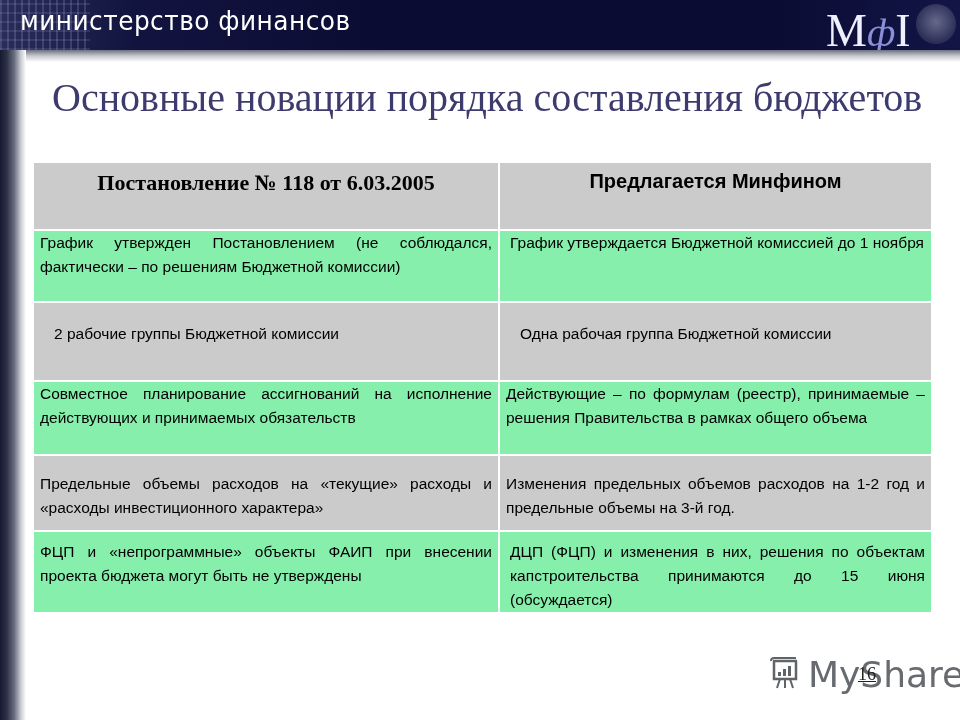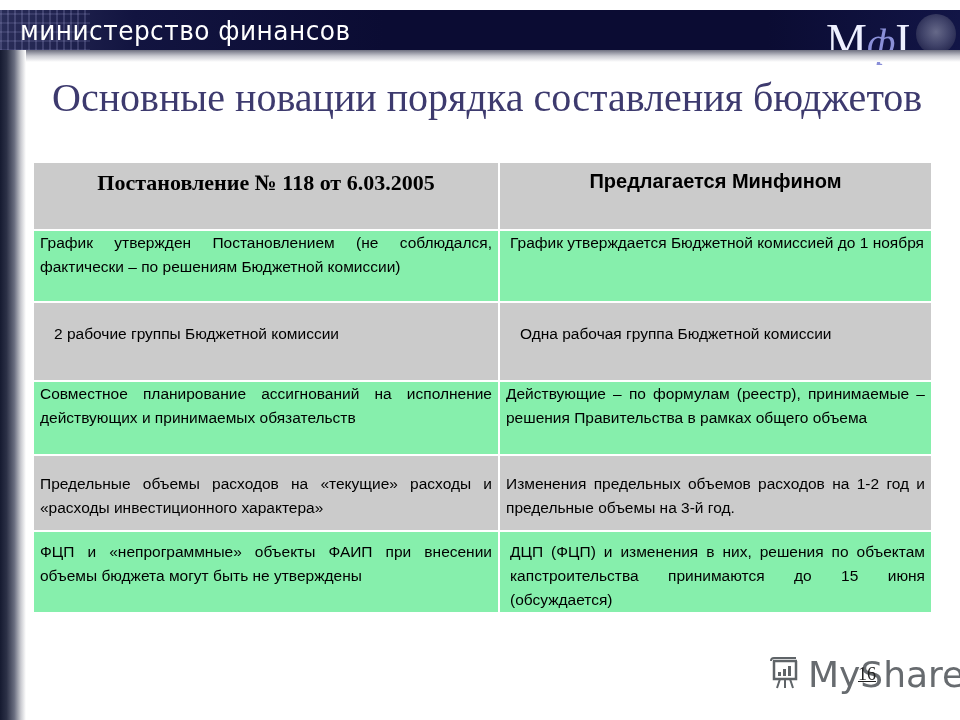--- a/index.html
+++ b/index.html
@@ -2,21 +2,21 @@
 <html><head>
 <meta charset="utf-8">
 <style>
   html, body { margin:0; padding:0; }
   body {
     width:960px; height:720px; position:relative; overflow:hidden;
     background:#ffffff;
     font-family:"Liberation Sans", sans-serif;
   }
   .topbar {
-    position:absolute; left:0; top:10px; width:960px; height:50px;
+    position:absolute; left:0; top:0; width:960px; height:50px;
     background:linear-gradient(90deg,#2a2e58 0%,#121440 14%,#0b0c33 40%,#0b0c33 80%,#121546 100%);
   }
   .topbar .bldg {
     position:absolute; left:0; top:0; width:90px; height:50px;
     background:repeating-linear-gradient(90deg, rgba(140,140,190,0.35) 0 2px, rgba(40,40,90,0.2) 2px 7px),
                repeating-linear-gradient(0deg, rgba(160,160,210,0.25) 0 2px, transparent 2px 9px);
     opacity:0.8;
   }
   .brand {
     position:absolute; left:20px; top:5px; color:#ffffff;
@@ -111,21 +111,21 @@
   </tr>
   <tr class="light r3">
     <td class="cell">Совместное планирование ассигнований на исполнение действующих и принимаемых обязательств</td>
     <td class="cell">Действующие – по формулам (реестр), принимаемые – решения Правительства в рамках общего объема</td>
   </tr>
   <tr class="dark r4">
     <td class="cell">Предельные объемы расходов на «текущие» расходы и «расходы инвестиционного характера»</td>
     <td class="cell">Изменения предельных объемов расходов на 1-2 год и предельные объемы на 3-й год.</td>
   </tr>
   <tr class="light r5">
-    <td class="cell">ФЦП и «непрограммные» объекты ФАИП при внесении объемы бюджета могут быть не утверждены</td>
+    <td class="cell">ФЦП и «непрограммные» объекты ФАИП при внесении проекта бюджета могут быть не утверждены</td>
     <td class="cell indent">ДЦП (ФЦП) и изменения в них, решения по объектам капстроительства принимаются до 15 июня (обсуждается)</td>
   </tr>
 </tbody>
   </table>
 
 <div class="watermark">
   <svg class="wm-icon" viewBox="0 0 34 34">
     <path d="M5 4 h24 M6 4 v18 h22 v-18" fill="none" stroke="#5f6468" stroke-width="2.5"></path>
     <path d="M3 4 q0 -3 3 -3 h22" fill="none" stroke="#5f6468" stroke-width="2"></path>
     <rect x="10" y="15" width="3" height="4" fill="#5f6468"></rect>

